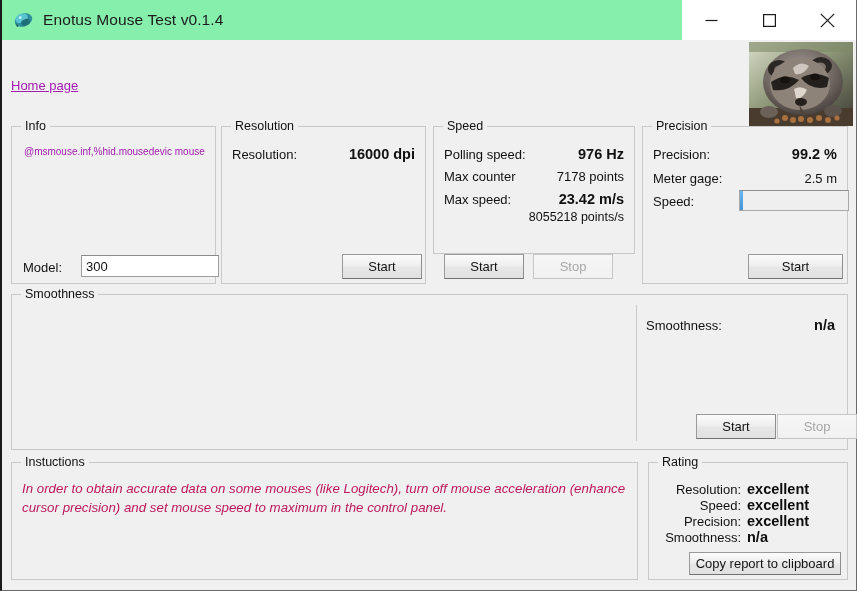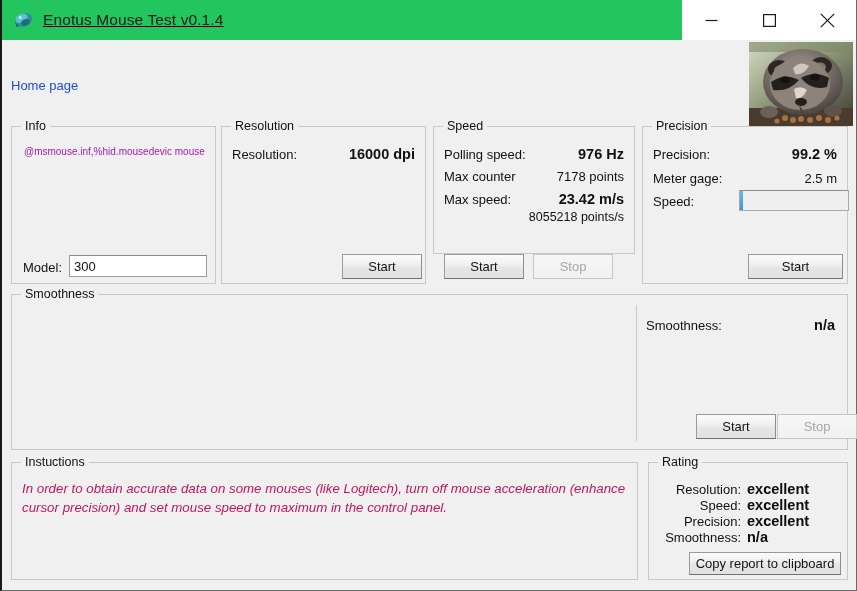--- a/index.html
+++ b/index.html
@@ -17,22 +17,22 @@
     background: #f0f0f0;
     border-left: 2px solid #1a1a1a;
     border-right: 1px solid #6a6a6a;
     border-bottom: 1px solid #6a6a6a;
   }
 
   
   .titlebar {
     position: absolute; left: 0; top: 0;
     width: 100%; height: 40px;
-    background: #22c55e;
-    display: flex; align-items: center; text-decoration: underline;
+    background: #86efac;
+    display: flex; align-items: center;
   }
   .title-icon {
     width: 22px; height: 20px;
     margin-left: 10px; margin-right: 9px;
     flex: 0 0 auto;
     position: relative;
   }
   .title-text {
     font-size: 15.5px;
     color: #1b1b1b;
@@ -48,21 +48,22 @@
     display: flex; align-items: center; justify-content: center;
     background: #ffffff;
   }
   .win-btn svg { display: block; }
 
   
   .header { position: absolute; left: 0; top: 40px; width: 100%; height: 82px; }
   .home-link {
     position: absolute; left: 9px; top: 38px;
     font-size: 13px;
-    color: #1d4ed8;
+    color: #a21caf;
+    text-decoration: underline;
     cursor: pointer;
   }
   .prog-title {
     position: absolute; left: 0; right: 0; top: 22px;
     text-align: center;
     font-family: "DejaVu Serif", "Liberation Serif", serif;
     font-weight: bold;
     font-size: 25px;
     color: #4a4a50;
     letter-spacing: .3px;
@@ -136,20 +137,21 @@
   .textbox {
     position: absolute;
     border: 1px solid #9d9d9d;
     border-top-color: #8a8a8a;
     background: #ffffff;
     font-size: 13px;
     color: #111;
     padding: 2px 4px;
     display: flex; align-items: center;
     font-family: "Liberation Sans", sans-serif;
+    margin-left: 12px;
   }
   .infotext {
     position: absolute;
     font-size: 10px;
     line-height: 16px;
     color: #a21caf;
     word-break: break-all;
   }
   .inline-label {
     position: absolute;

